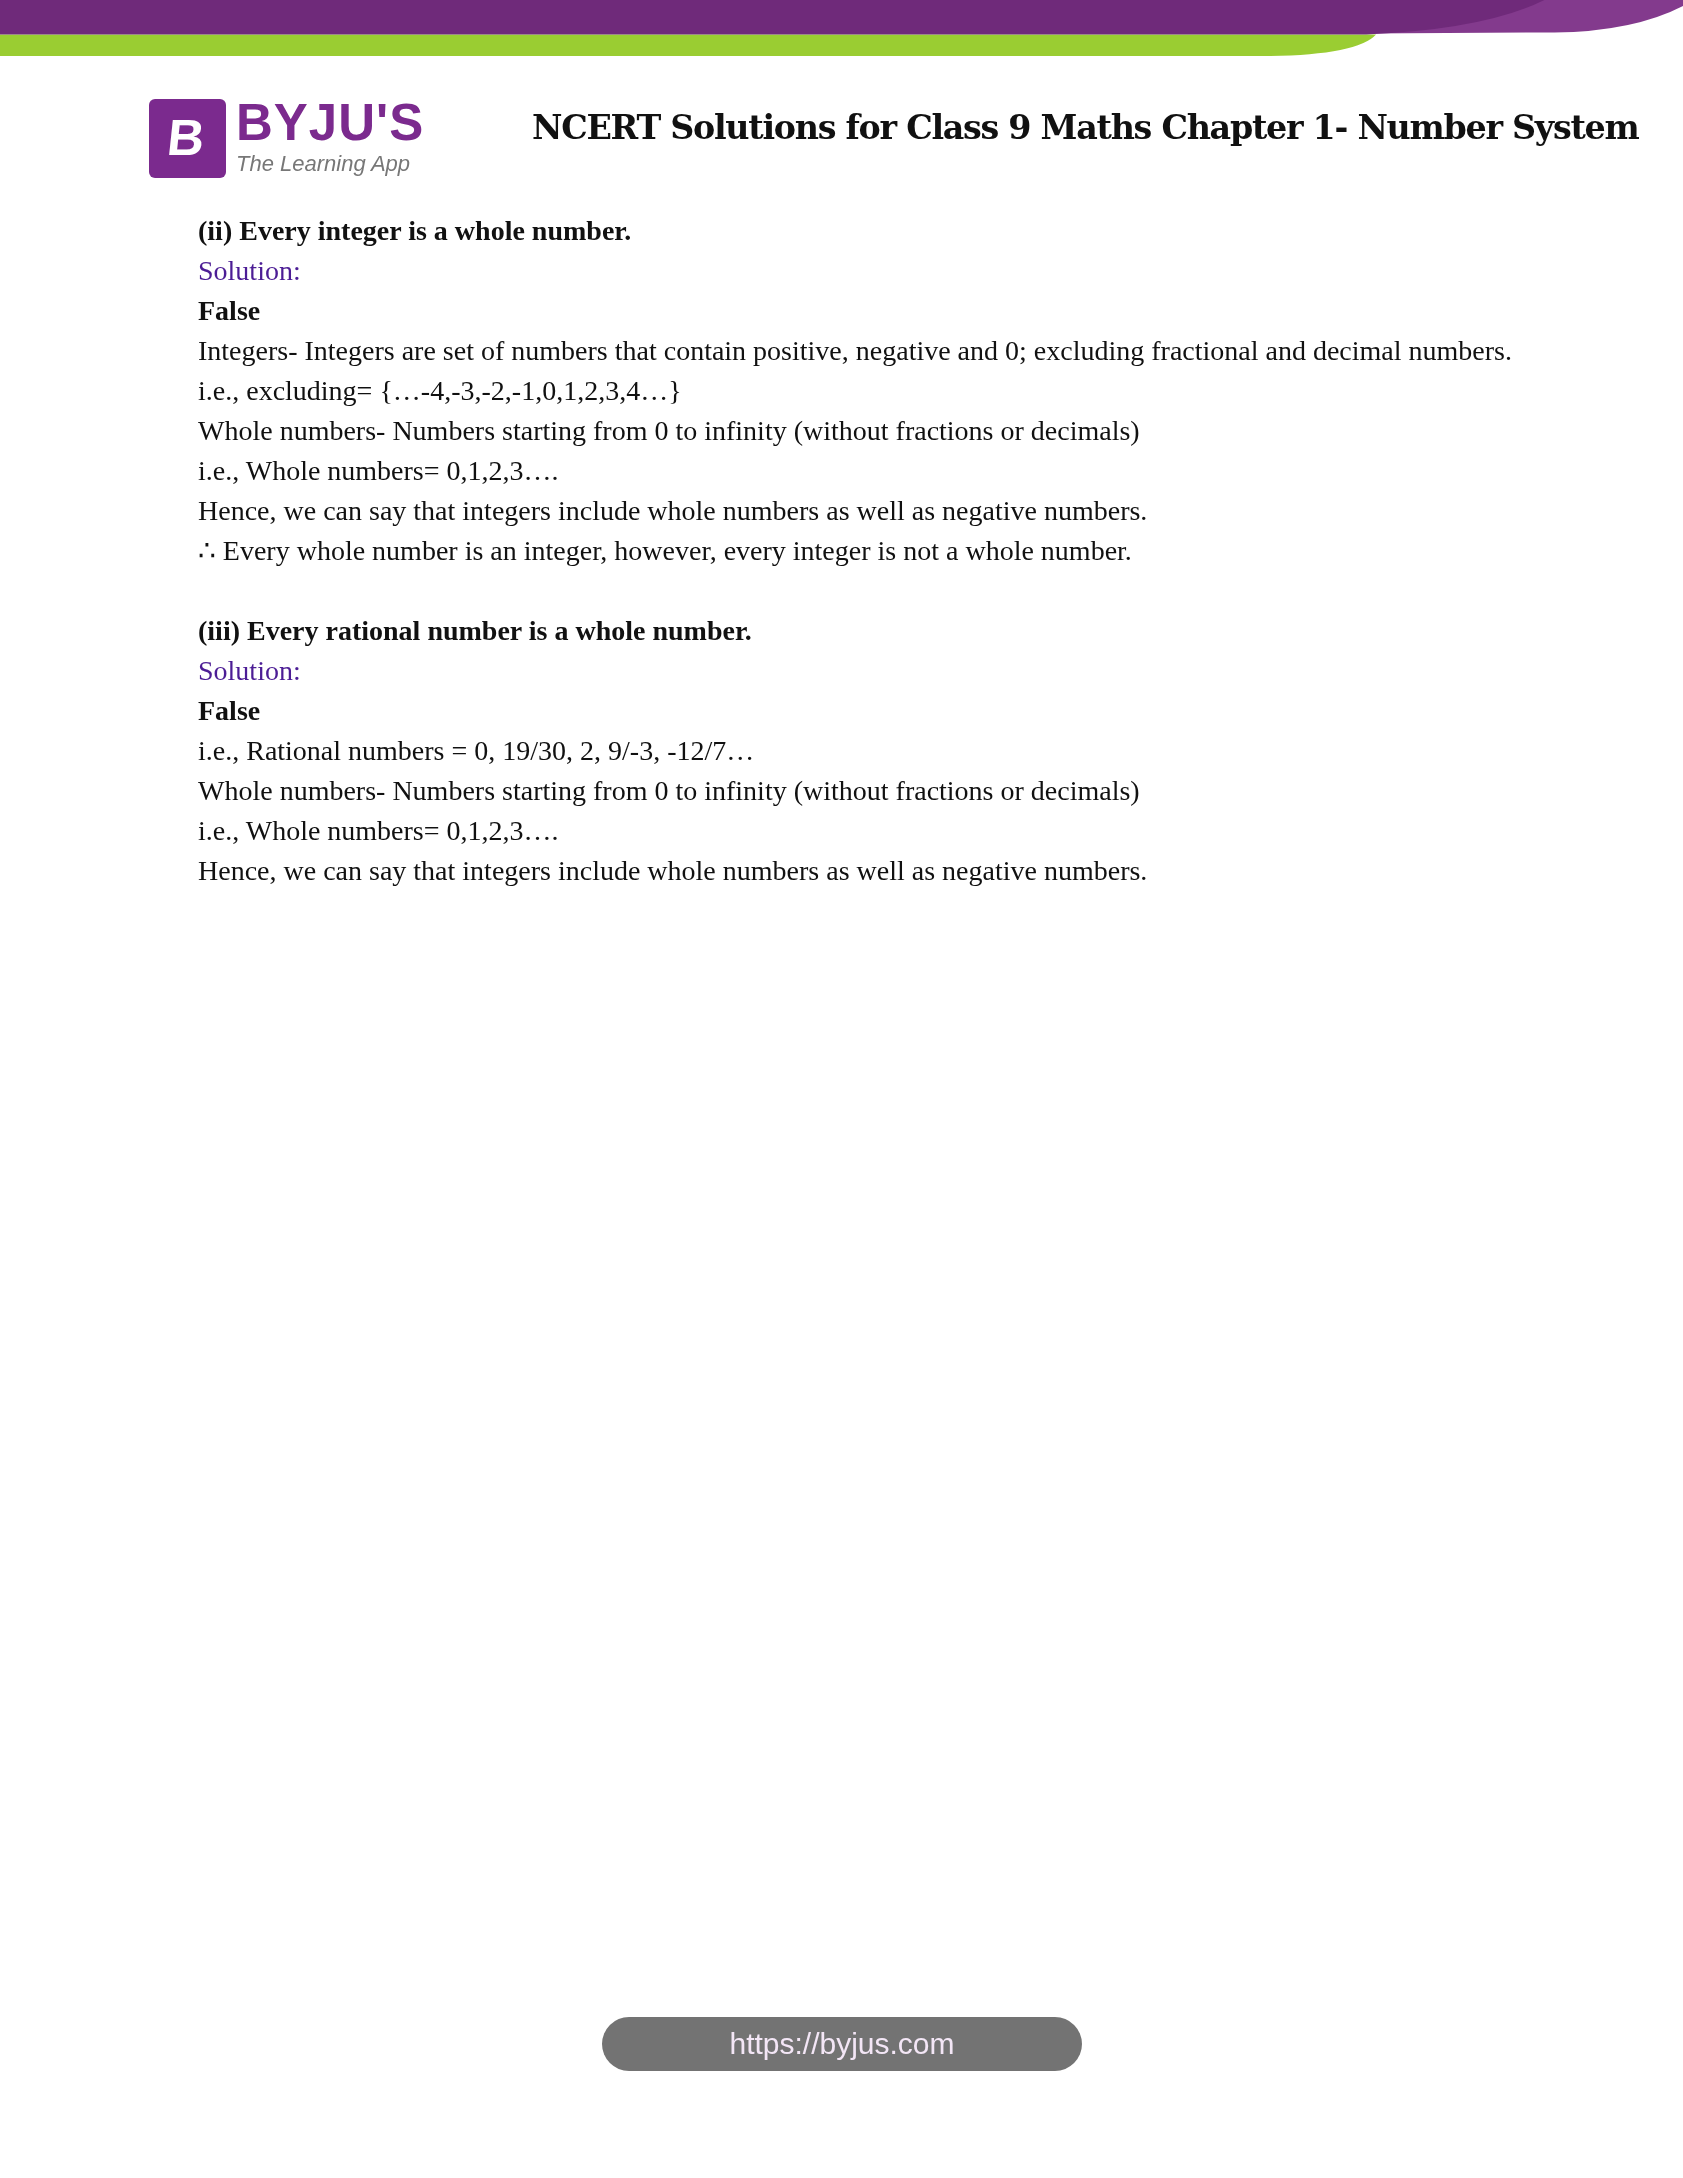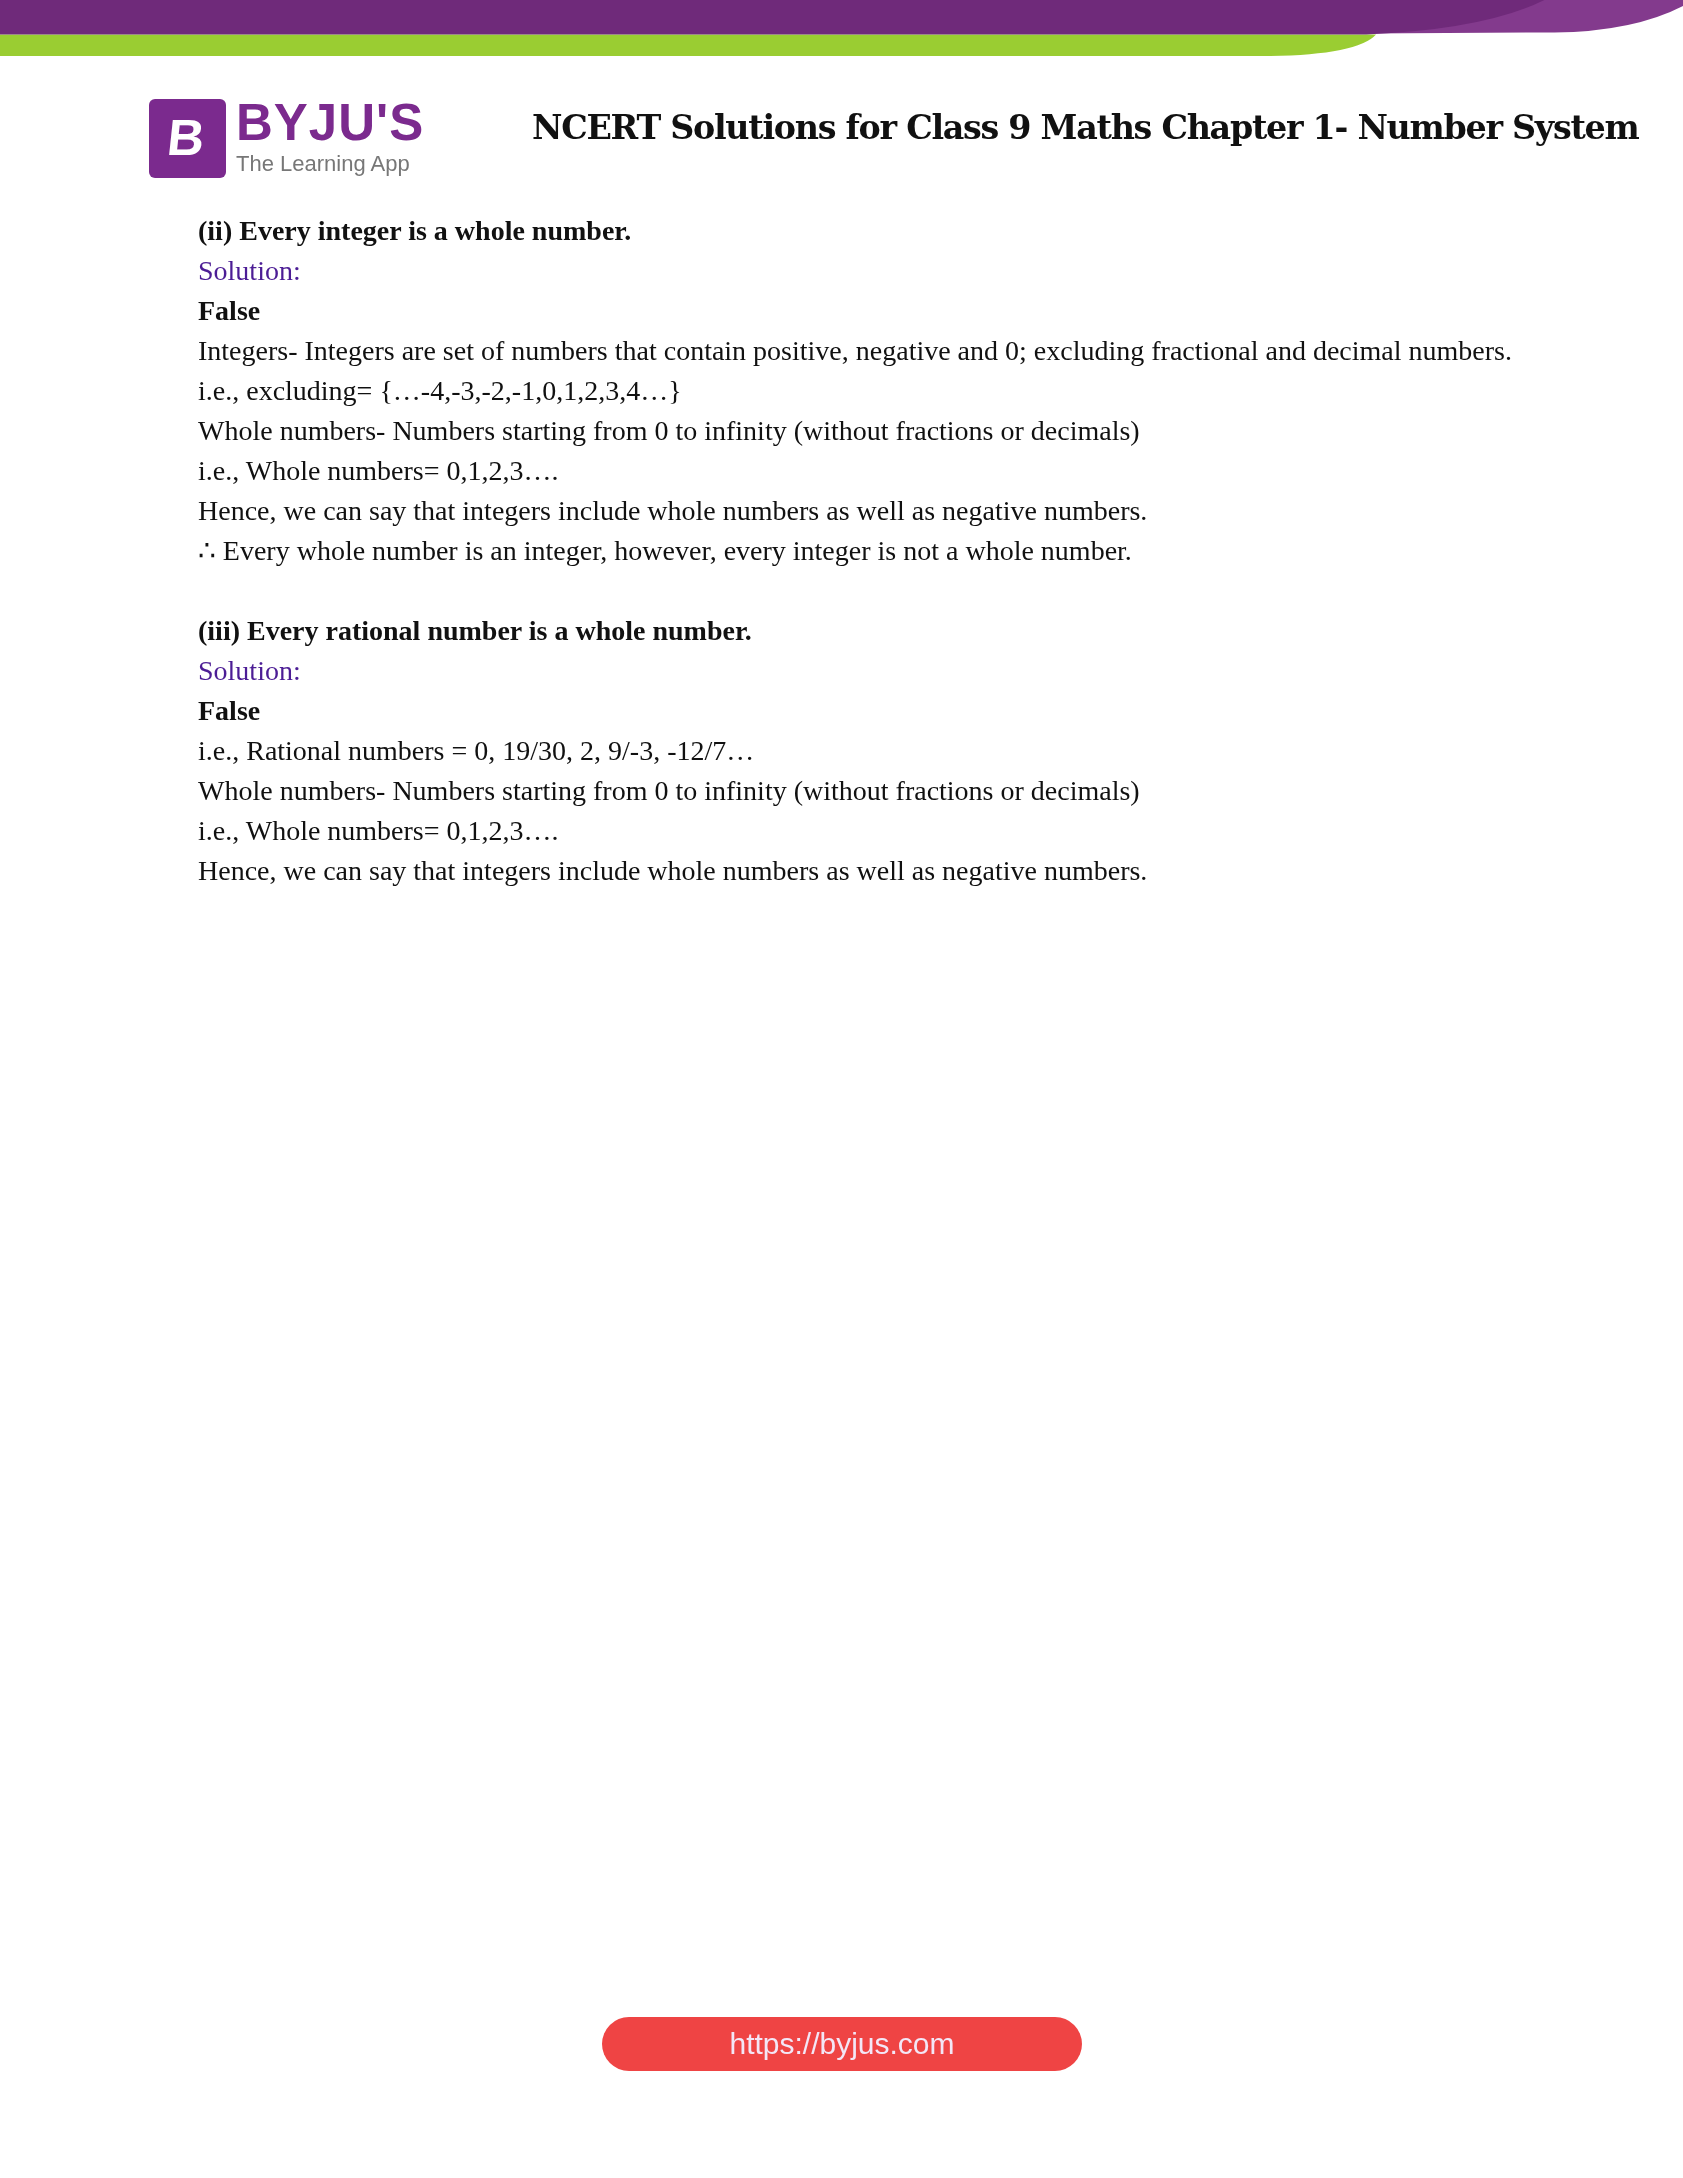--- a/index.html
+++ b/index.html
@@ -2,30 +2,30 @@
 <html><head>
 <meta charset="utf-8">
 <style>
   html, body { margin:0; padding:0; background:#ffffff; }
   body { width:1683px; height:2178px; position:relative; overflow:hidden; font-family:"Liberation Serif", serif; color:#111; }
   .hdr-band { position:absolute; left:0; top:0; width:1683px; height:59px; }
   .logo { position:absolute; left:149px; top:99px; width:287px; height:81px; }
   .logo-box { position:absolute; left:0; top:0; width:77px; height:79px; background:#7b2a8e; border-radius:6px; }
   .logo-b { position:absolute; left:14px; top:10px; width:46px; height:57px; color:#fff; font-family:"Liberation Sans", sans-serif; font-weight:bold; font-size:51px; line-height:57px; text-align:center; transform:skewX(-6deg); }
   .logo-name { position:absolute; left:87px; top:-4px; font-family:"Liberation Sans", sans-serif; font-weight:bold; font-size:51px; color:#7b2a8e; letter-spacing:1px; line-height:55px; }
-  .logo-tag { position:absolute; left:87px; top:51px; font-family:"Liberation Sans", sans-serif; font-size:22px; color:#777; line-height:28px; }
+  .logo-tag { position:absolute; left:87px; top:51px; font-family:"Liberation Sans", sans-serif; font-size:22px; color:#777; line-height:28px;font-style:italic; }
   .doc-title { position:absolute; left:532px; top:107px; font-family:"DejaVu Serif", serif; font-weight:bold; font-size:34px; letter-spacing:-1.3px; color:#111; white-space:nowrap; transform:scaleX(0.98); transform-origin:left; }
   .content { position:absolute; left:198px; top:211px; width:1337px; font-size:28px; line-height:40px; }
   .line { display:block; white-space:nowrap; }
   .q { font-weight:bold; }
   .sol { color:#4c1d95; }
   .ans { font-weight:bold; }
   .just { white-space:normal; text-align:justify; }
   .gap { height:40px; }
-  .footer-pill { position:absolute; left:602px; top:2017px; width:480px; height:54px; background:#ef4444; border-radius:28px; text-align:center; }
+  .footer-pill { position:absolute; left:602px; top:2017px; width:480px; height:54px; background:#737373; border-radius:28px; text-align:center; }
   .footer-pill span { font-family:"Liberation Sans", sans-serif; font-size:30px; line-height:54px; color:#f3e6f6; }
 </style>
 </head>
 <body>
 
 <svg class="hdr-band" viewBox="0 0 1700 60" preserveAspectRatio="none">
   <path d="M0 35 L1390 35 Q1370 57 1270 57 L0 57 Z" fill="#9acd32"></path>
   <path d="M1200 0 L1700 0 L1700 6 Q1650 32 1570 33 L1380 34 L1200 34 Z" fill="#833a8d"></path>
   <path d="M0 0 L1560 0 Q1500 30 1380 35 L0 35 Z" fill="#6f2a7a"></path>
 </svg>

